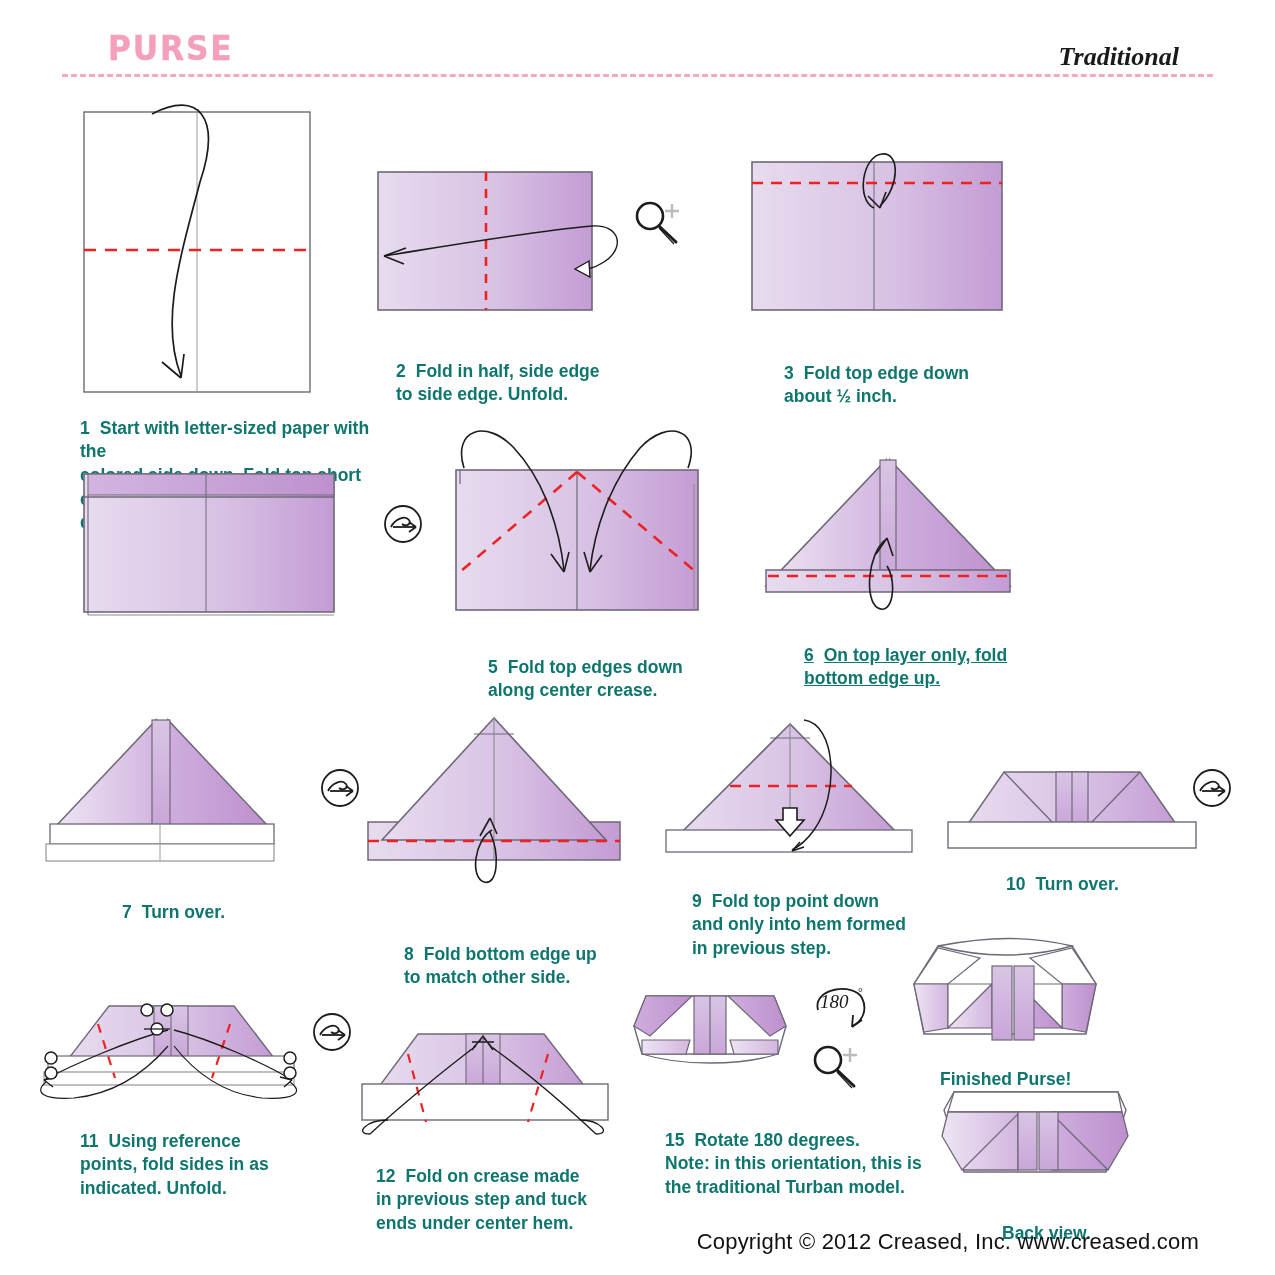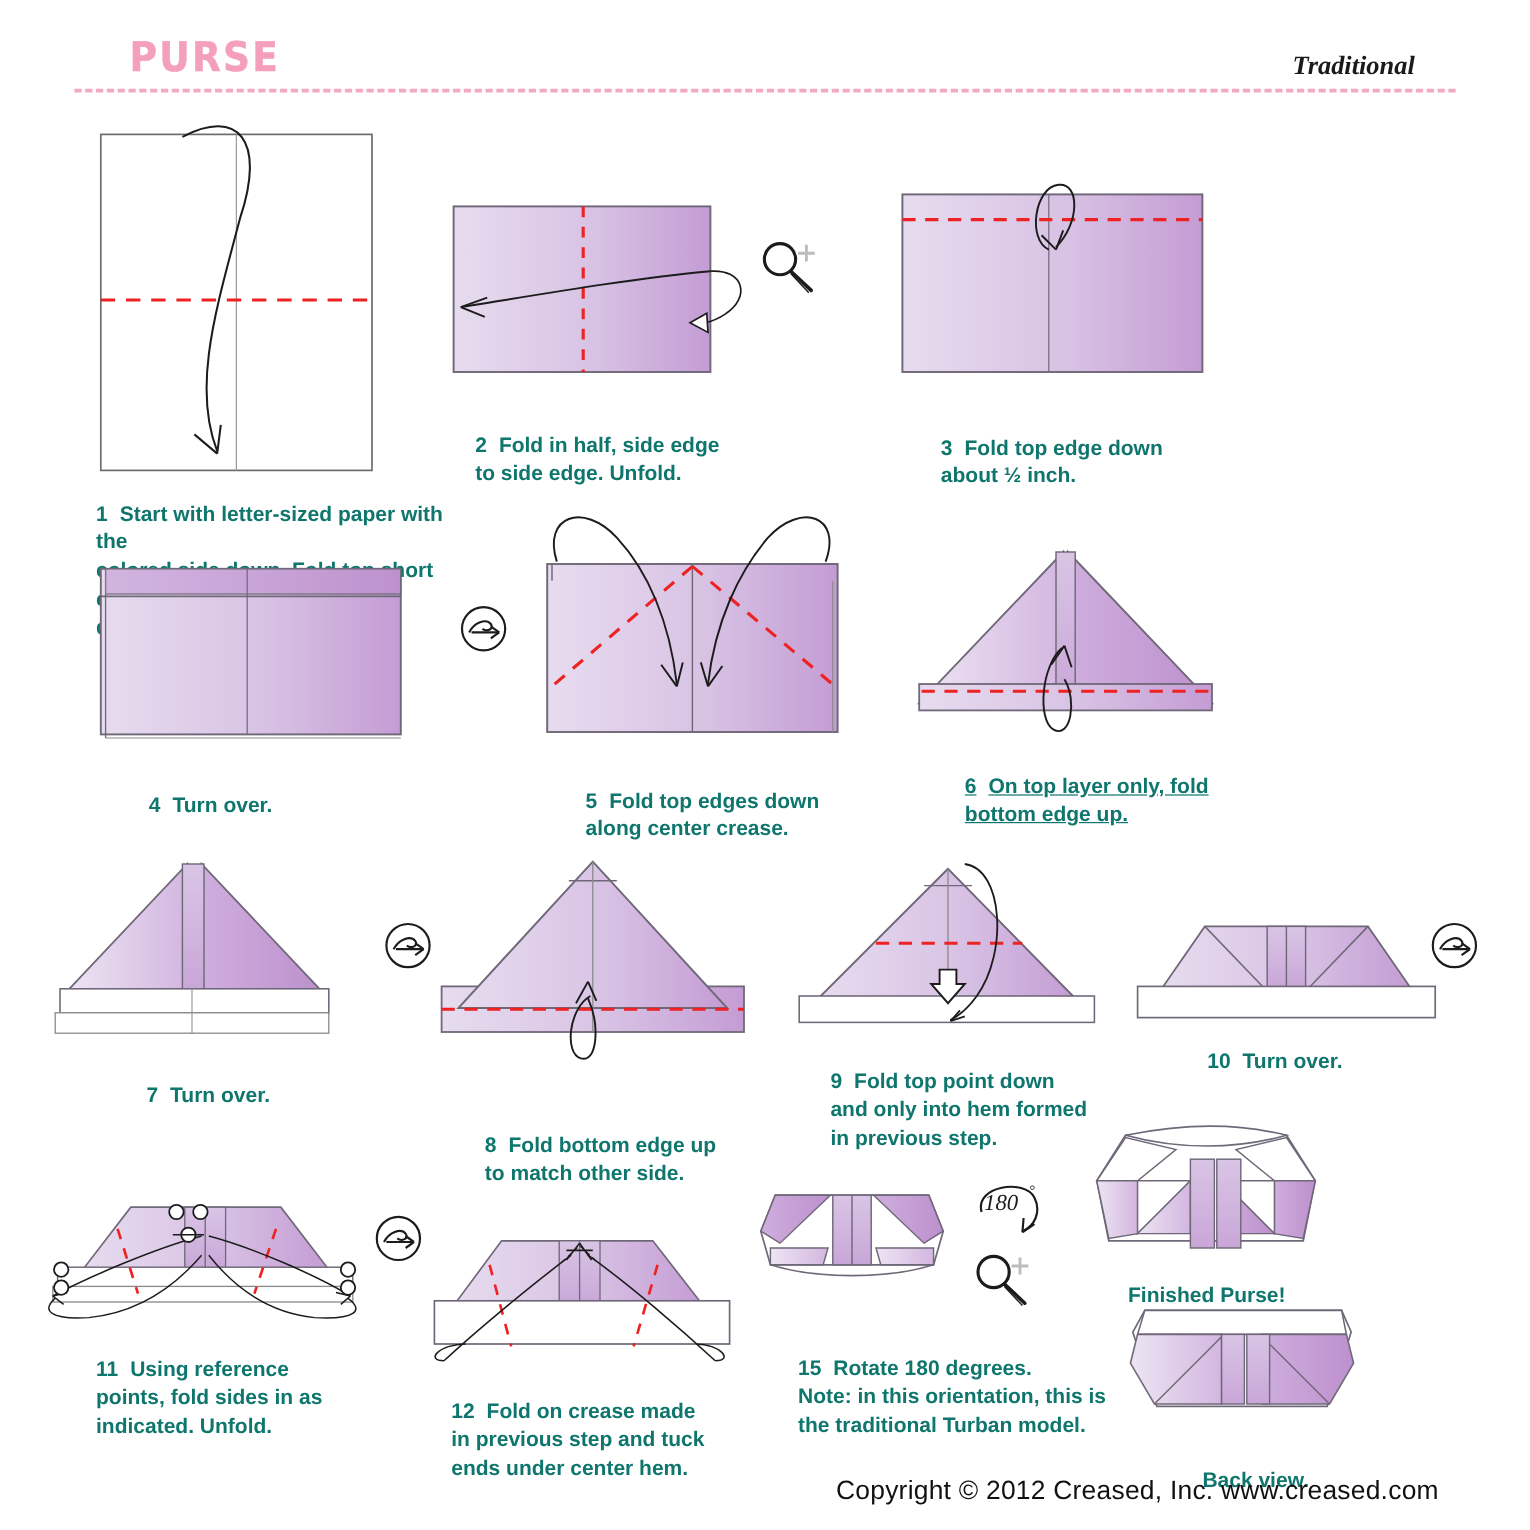--- a/index.html
+++ b/index.html
@@ -34,21 +34,21 @@
     transform-origin: left center;
     -webkit-text-stroke: 0.4px #f4a0bc;
   }
   #header-attribution {
     position: absolute;
     right: 96px;
     top: 42px;
     font-family: "Liberation Serif", serif;
     font-style: italic;
     font-weight: bold;
-    font-size: 22px;
+    font-size: 26px;
     color: #1a1a1a;
   }
   #header-rule {
     position: absolute;
     left: 62px;
     right: 62px;
     top: 74px;
     height: 0;
     border-top: 3px dashed #f3a9c2;
   }
@@ -171,23 +171,20 @@
 
   <div class="fig" style="left:82px; top:472px;">
     <svg width="270" height="150" viewBox="0 0 270 150">
       <rect x="2" y="2" width="250" height="138" fill="url(#gP)" stroke="#6f6878" stroke-width="1.6"></rect>
       <rect x="6" y="2" width="246" height="21" fill="url(#gPd)" stroke="#6f6878" stroke-width="1.2" opacity="0.85"></rect>
       <line x1="2" y1="25" x2="252" y2="25" stroke="#6f6878" stroke-width="1.4"></line>
       <line x1="124" y1="2" x2="124" y2="140" stroke="#6f6878" stroke-width="1"></line>
       <line x1="6" y1="23" x2="6" y2="143" stroke="#6f6878" stroke-width="1.1"></line>
       <line x1="6" y1="143" x2="252" y2="143" stroke="#8b8b8b" stroke-width="1"></line>
     </svg>
-  </div>
-  <div class="caption" style="left:124px; top:636px; width:200px;">
-    <span class="num">4</span><span>Turn over.</span>
   </div>
 
   <div class="icon" style="left:381px; top:502px;">
     <svg width="44" height="44" viewBox="0 0 44 44">
       <circle cx="22" cy="22" r="18" fill="none" stroke="#1c1c1c" stroke-width="1.8"></circle>
       <path d="M 10 25 C 14 17 24 13 28 18 C 31 22 25 25 21 22" fill="none" stroke="#1c1c1c" stroke-width="1.8"></path>
       <path d="M 12 25 L 35 25" fill="none" stroke="#1c1c1c" stroke-width="1.8"></path>
       <path d="M 35 25 L 28 20 M 35 25 L 28 30" fill="none" stroke="#1c1c1c" stroke-width="1.8"></path>
     </svg>
   </div>

